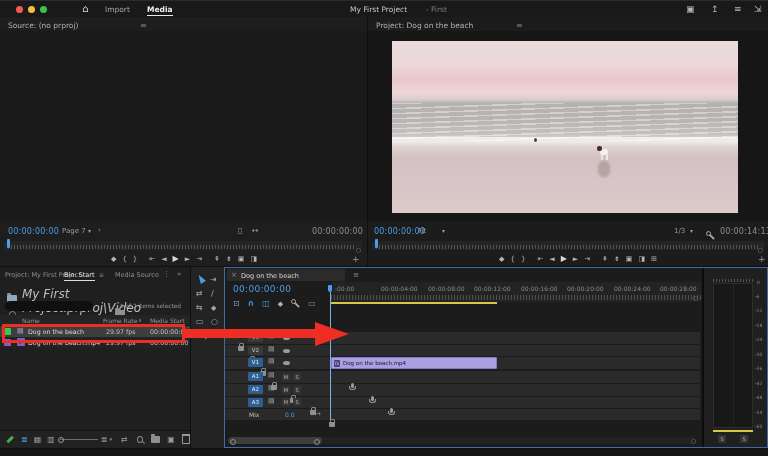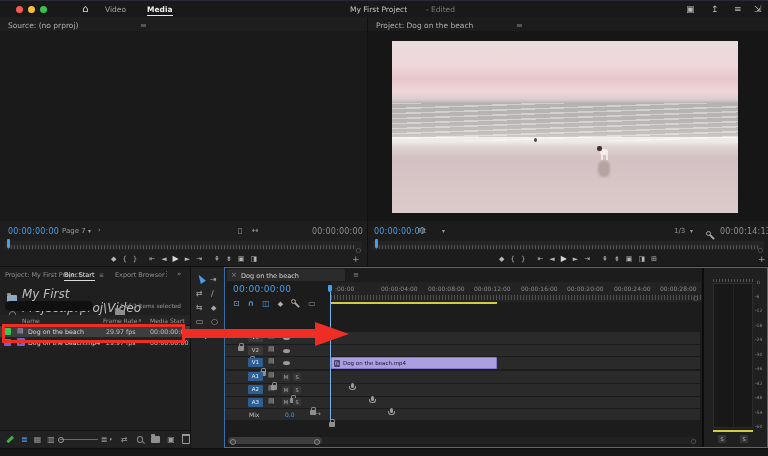--- a/index.html
+++ b/index.html
@@ -36,25 +36,25 @@
 </head>
 <body>
 
 <div id="app">
 
   <div class="a" style="left:0;top:0;width:768px;height:16px;background:#191919;border-top:1px solid #2a2a33;">
     <span class="a" style="left:16px;top:5px;width:7px;height:7px;border-radius:50%;background:#f45c52;"></span>
     <span class="a" style="left:28px;top:5px;width:7px;height:7px;border-radius:50%;background:#f6bd3e;"></span>
     <span class="a" style="left:40px;top:5px;width:7px;height:7px;border-radius:50%;background:#3ac14f;"></span>
     <span class="a" style="left:82px;top:2px;color:#d8d8d8;font-size:10px;">⌂</span>
-    <span class="a" style="left:105px;top:4px;color:#a8a8a8;font-size:7.5px;">Video</span>
+    <span class="a" style="left:105px;top:4px;color:#a8a8a8;font-size:7.5px;">Import</span>
     <span class="a" style="left:147px;top:4px;color:#f0f0f0;font-size:7.5px;font-weight:bold;border-bottom:1.5px solid #e8e8e8;padding-bottom:1px;">Media</span>
     <span class="a" style="left:178px;top:4px;color:#a8a8a8;font-size:13px;margin-top:41px;">Export</span>
     <span class="a" style="left:350px;top:4px;color:#c6c6c6;font-size:7.5px;">My First Project</span>
-    <span class="a" style="left:426px;top:4px;color:#7e7e7e;font-size:7.5px;">- Edited</span>
+    <span class="a" style="left:426px;top:4px;color:#7e7e7e;font-size:7.5px;">- First</span>
     <span class="a" style="left:686px;top:3px;color:#b8b8b8;font-size:9px;">▣</span>
     <span class="a" style="left:711px;top:3px;color:#b8b8b8;font-size:9px;">↥</span>
     <span class="a" style="left:734px;top:3px;color:#b8b8b8;font-size:9px;">≡</span>
     <span class="a" style="left:754px;top:3px;color:#b8b8b8;font-size:9px;">⇲</span>
   </div>
 
   <div class="a" style="left:0;top:17px;width:367px;height:249px;background:#1e1e1e;">
     <span class="a hdr" style="left:8px;top:4px;">Source: (no prproj)</span>
     <span class="a" style="left:140px;top:4px;color:#8a8a8a;font-size:8px;">≡</span>
     <div class="a" style="left:0;top:14px;width:367px;height:190px;background:#1a1a1a;"></div>
@@ -132,21 +132,21 @@
       <span class="tbtn">◨</span>
       <span class="tbtn">⊞</span>
     </div>
     <span class="a" style="left:390px;top:237px;color:#9a9a9a;font-size:9px;">+</span>
   </div>
 
   <div class="a" style="left:0;top:267px;width:190px;height:181px;background:#1f1f1f;">
     <span class="a" style="left:5px;top:4px;color:#8f8f8f;font-size:6.5px;">Project: My First Project</span>
     <span class="a" style="left:64px;top:4px;color:#e8e8e8;font-size:6.5px;border-bottom:1px solid #ddd;padding-bottom:1px;">Bin: Start</span>
     <span class="a" style="left:99px;top:4px;color:#8a8a8a;font-size:6px;">≡</span>
-    <span class="a" style="left:115px;top:4px;color:#8f8f8f;font-size:6.5px;">Export Browser</span>
+    <span class="a" style="left:115px;top:4px;color:#8f8f8f;font-size:6.5px;">Media Source</span>
     <span class="a" style="left:163px;top:3px;color:#8f8f8f;font-size:7px;">⋮</span>
     <span class="a" style="left:177px;top:3px;color:#8f8f8f;font-size:7px;">»</span>
     <span class="a folder" style="left:7px;top:20px;background:#8fa8c0;"></span>
     <span class="a" style="left:22px;top:20px;color:#bdbdbd;font-size:12px;font-style:italic;">My First Project.prproj\Video</span>
     <div class="a" style="left:5px;top:34px;width:88px;height:10px;background:#101010;border-radius:5px;">
       <span class="glass a" style="left:4px;top:2px;"></span>
     </div>
     <span class="a folder" style="left:100px;top:35px;"></span>
     <span class="a" style="left:120px;top:36px;color:#9a9a9a;font-size:5.8px;">1 of 2 items selected</span>
     <div class="a" style="left:0;top:48px;width:190px;height:10px;background:#242424;border-bottom:1px solid #151515;">

